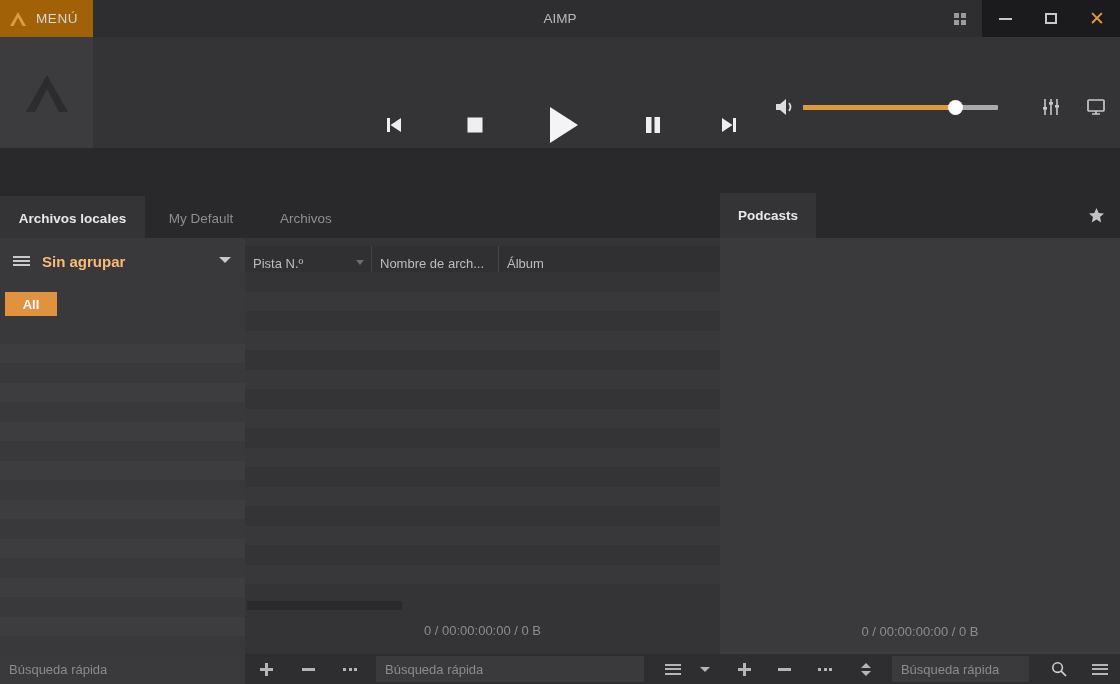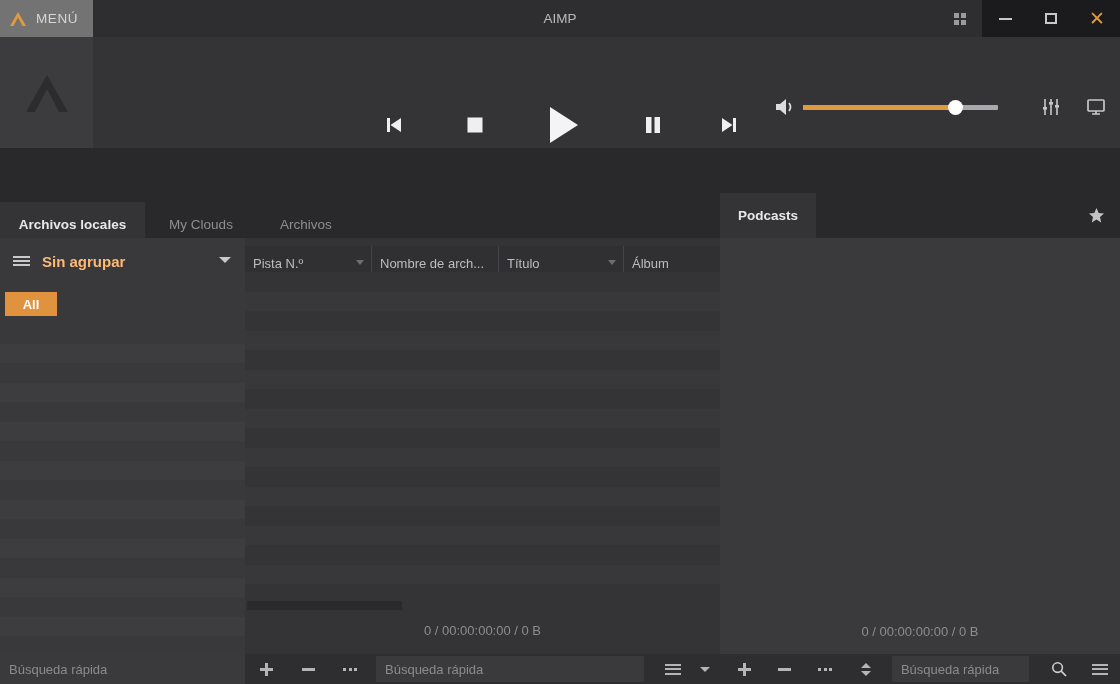--- a/index.html
+++ b/index.html
@@ -12,21 +12,21 @@
   }
   .app { position: relative; width: 1120px; height: 684px; background: #343437; }
 
   
   .titlebar {
     position: absolute; left: 0; top: 0; width: 1120px; height: 37px;
     background: #2e2e31;
   }
   .menu-btn {
     position: absolute; left: 0; top: 0; width: 93px; height: 37px;
-    background: #737373; display: flex; align-items: center; gap: 9px;
+    background: #a16207; display: flex; align-items: center; gap: 9px;
     padding-left: 9px;
   }
   .menu-logo { width: 18px; height: 16px; display: block; }
   .menu-label { color: #d6d6d6; font-size: 13.5px; letter-spacing: .6px; }
   .title-text {
     position: absolute; left: 0; top: 0; width: 1120px; height: 37px;
     display: flex; align-items: center; justify-content: center;
     color: #b9b9bb; font-size: 13.5px; pointer-events: none;
   }
   .grid-btn {
@@ -66,21 +66,21 @@
   .eqbtn, .dispbtn { width: 46px; display: flex; align-items: center; justify-content: center; }
 
   .secondrow { position: absolute; left: 766px; top: 104px; width: 352px; height: 30px; }
   .sbtn { position: absolute; top: 0; height: 30px; display: flex; align-items: center; justify-content: center; color: #9b9b9d; font-size: 12.5px; }
 
   
   .band { position: absolute; left: 0; top: 148px; width: 1120px; height: 45px; background: #29292c; }
 
   
   .tabsrow { position: absolute; left: 0; top: 193px; width: 720px; height: 45px; background: #29292c; }
-  .tab { position: absolute; top: 9px; height: 45px; display: flex; align-items: center; justify-content: center;
+  .tab { position: absolute; top: 3px; height: 45px; display: flex; align-items: center; justify-content: center;
          font-size: 13.5px; color: #8e8e91; }
   .tab.active { background: #343437; color: #e8e8e8; font-weight: bold; }
 
   .pltabsrow { position: absolute; left: 720px; top: 193px; width: 400px; height: 45px; background: #29292c; }
   .pltab { position: absolute; left: 0; top: 0; height: 45px; width: 96px;
            display: flex; align-items: center; justify-content: center;
            background: #343437; color: #e8e8e8; font-size: 13.5px; font-weight: bold; }
   .starbtn { position: absolute; right: 8px; top: 0; height: 45px; width: 32px; display: flex; align-items: center; justify-content: center; }
 
   
@@ -265,21 +265,21 @@
             <path d="M15.5 0.8 L19.5 3 L15.5 5.2 Z M15.5 10.8 L19.5 13 L15.5 15.2 Z" fill="#e3e3e5"></path>
           </svg>
       </div>
     </div>
   </div>
 
   <div class="band"></div>
 
   <div class="tabsrow">
     <div class="tab active" style="left:0;width:145px;">Archivos locales</div>
-    <div class="tab" style="left:145px;width:112px;">My Clouds</div>
+    <div class="tab" style="left:145px;width:112px;">My Default</div>
     <div class="tab" style="left:257px;width:98px;">Archivos</div>
   </div>
 
   <div class="pltabsrow">
     <div class="pltab">Podcasts</div>
     <div class="starbtn">
       <svg width="17" height="17" viewBox="0 0 17 17">
           <path d="M8.5 1 L10.7 6 L16 6.5 L12 10 L13.2 15.5 L8.5 12.6 L3.8 15.5 L5 10 L1 6.5 L6.3 6 Z" fill="#c2c2c4"></path>
         </svg>
     </div>
@@ -321,24 +321,20 @@
 
   <div class="center">
     <div class="colhead">
       <div class="col" style="width:127px;">
         <span>Pista N.º</span>
         <span class="colflt"></span>
       </div>
       <div class="col" style="width:127px;">
         <span>Nombre de arch...</span>
       </div>
-      <div class="col" style="width:125px;">
-        <span>Título</span>
-        <span class="colflt"></span>
-      </div>
       <div class="col" style="width:96px;border-right:none;">
         <span>Álbum</span>
       </div>
     </div>
     <div class="rows" id="library-rows">
         <div style="height: 19.5px; background: rgb(52, 52, 55);"></div>
         <div style="height: 19.5px; background: rgb(56, 56, 59);"></div>
         <div style="height: 19.5px; background: rgb(52, 52, 55);"></div>
         <div style="height: 19.5px; background: rgb(56, 56, 59);"></div>
         <div style="height: 19.5px; background: rgb(52, 52, 55);"></div>

